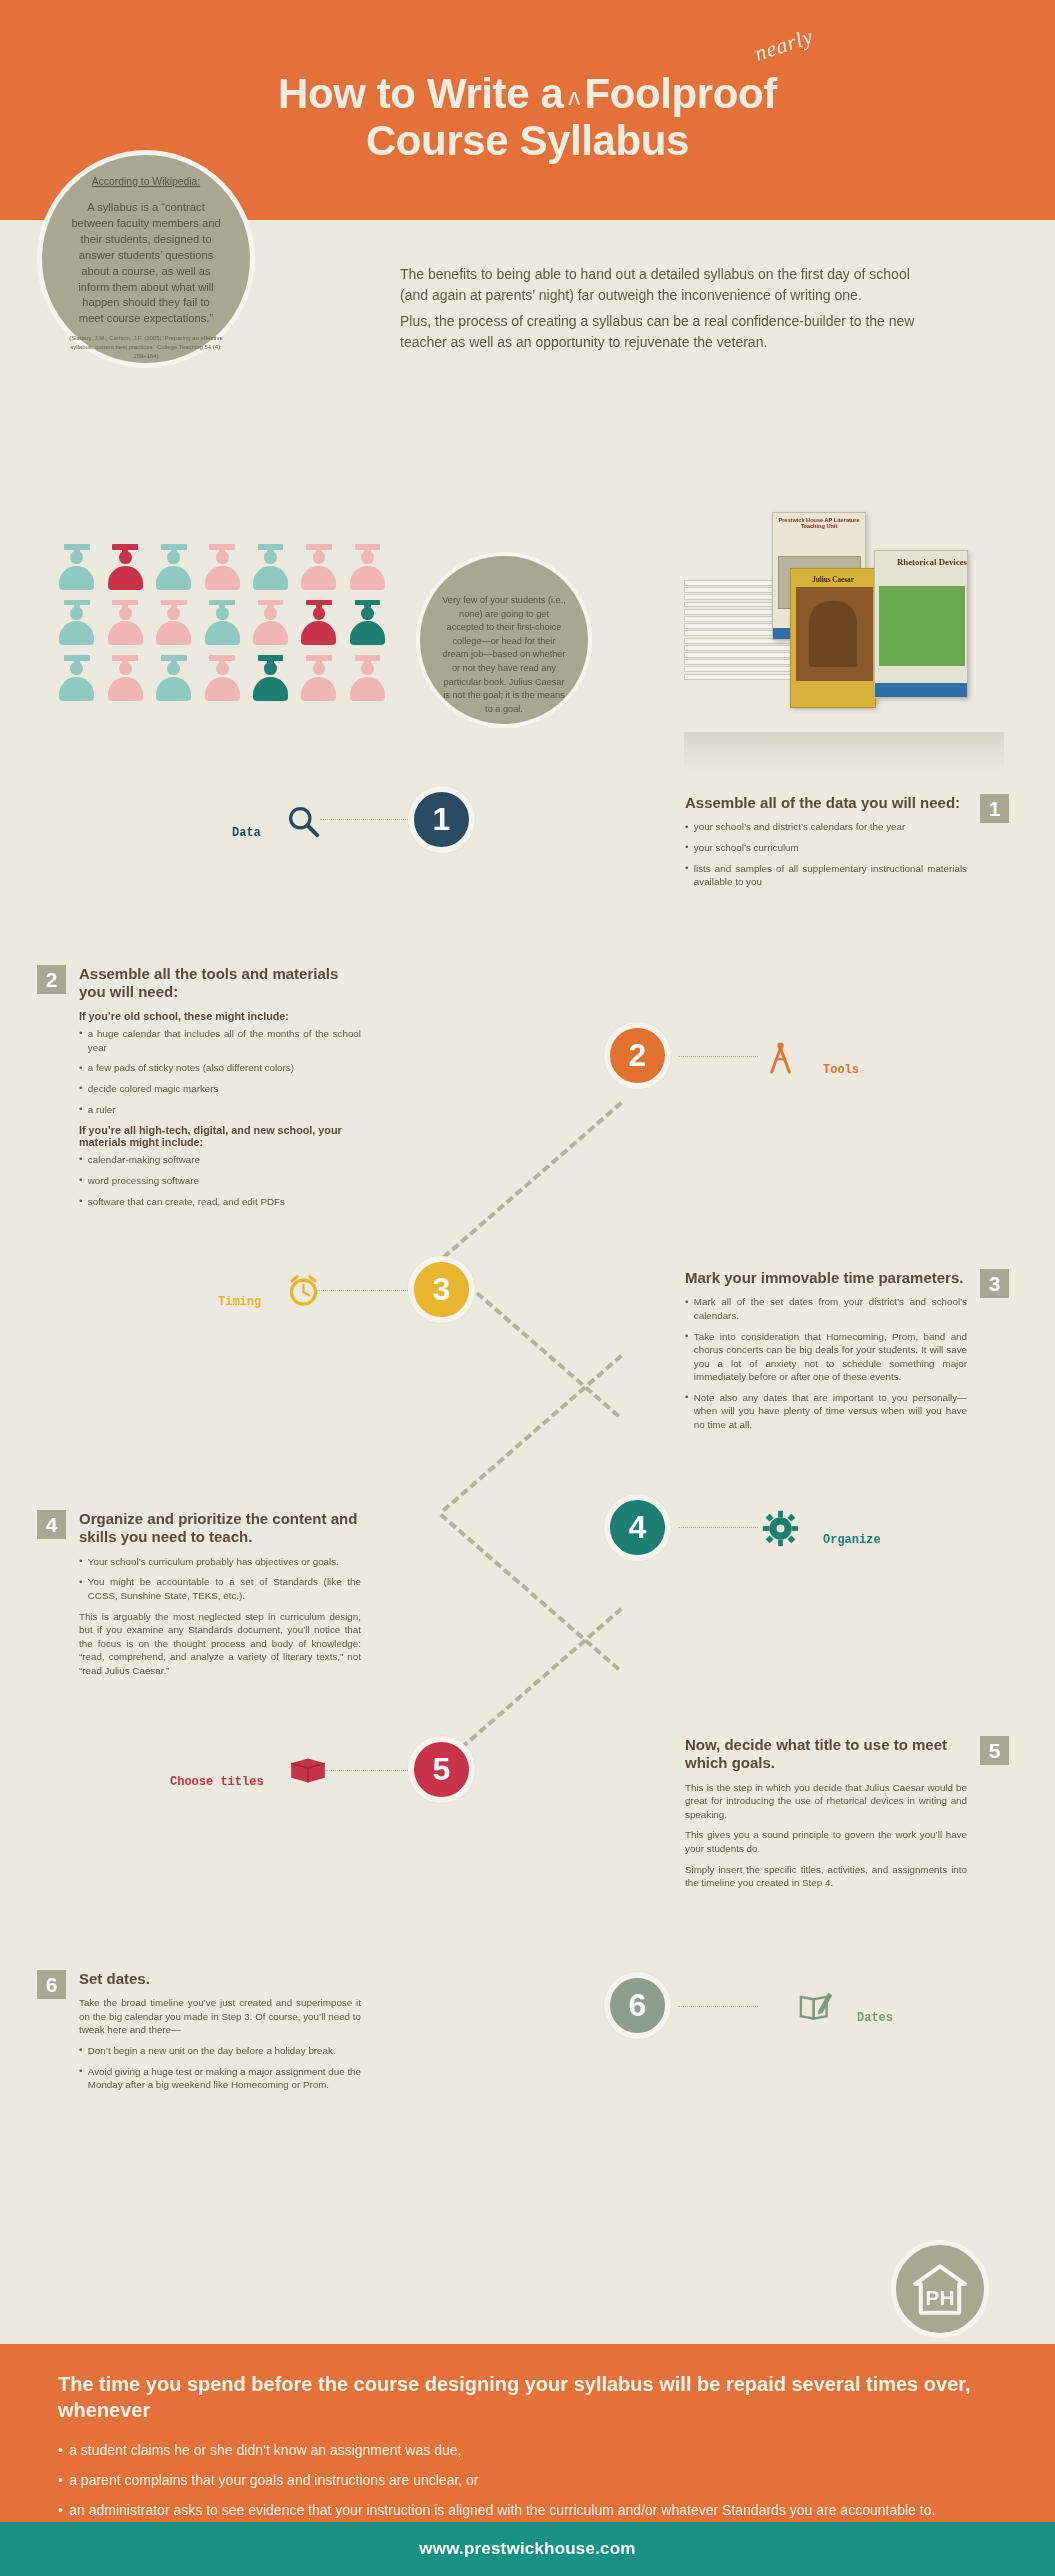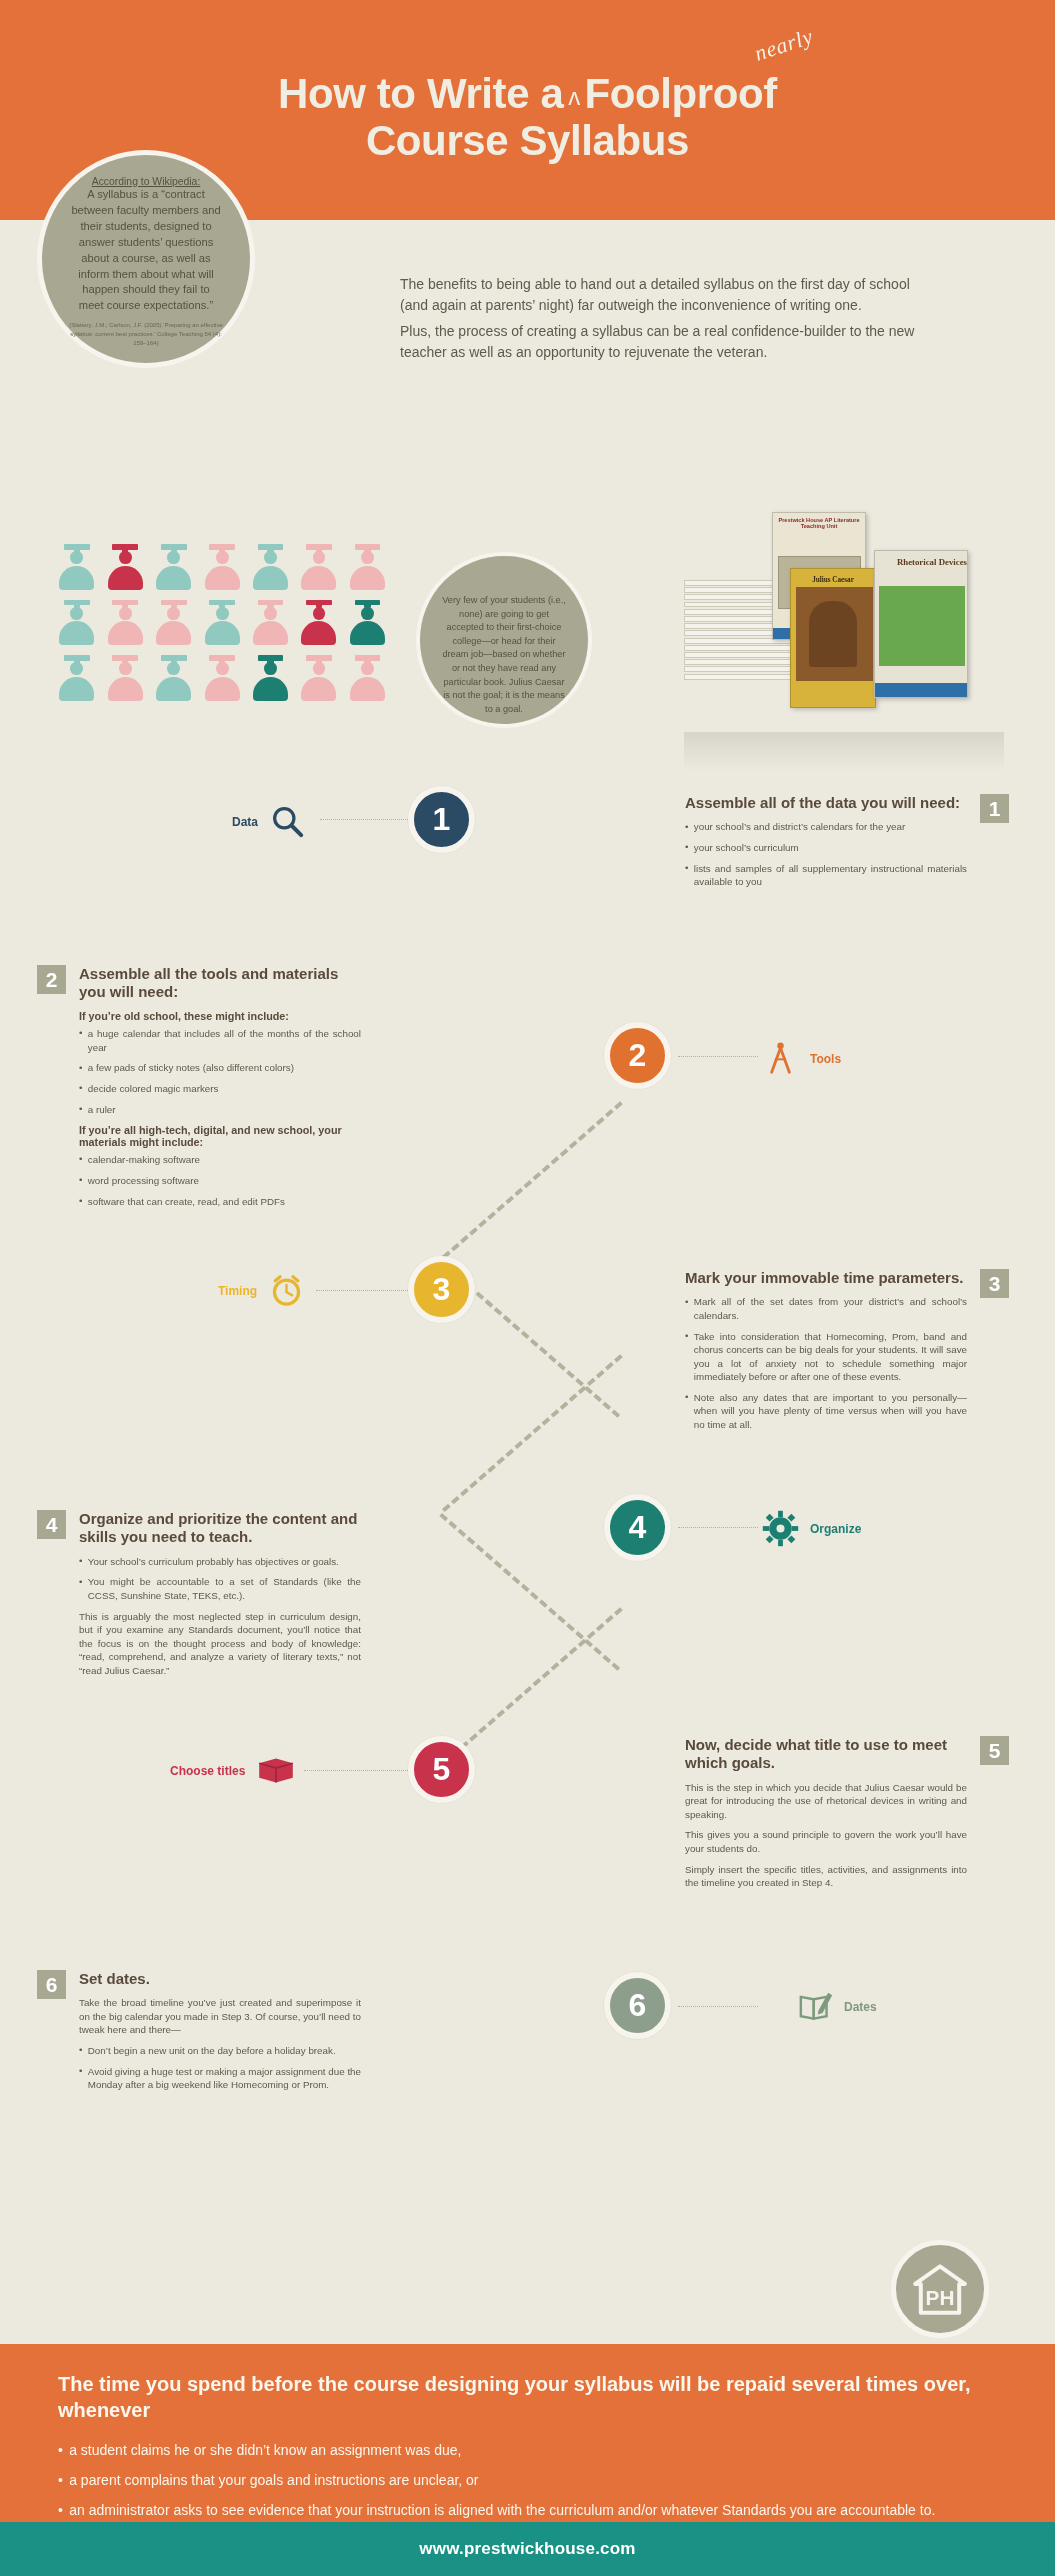--- a/index.html
+++ b/index.html
@@ -69,40 +69,40 @@
     background: #a8a791;
     border: 5.6px solid #f6f4ec;
     color: #5e5c4c;
     text-align: center;
     padding: 21px 27px 8px 27px;
     z-index: 5;
   }
   .quote-src {
     font-size: 10.4px;
     text-decoration: underline;
-    margin-bottom: 0;
+    margin-bottom: 13px;
     color: #55523f;
   }
   .quote-body {
     font-size: 11.2px;
     line-height: 1.42;
     color: #55523f;
   }
   .quote-cite {
     font-size: 6px;
     line-height: 1.45;
     margin-top: 7.2px;
     color: #6a6754;
   }
 
   
   .intro {
     position: absolute;
     left: 400px;
-    top: 274px;
+    top: 264px;
     width: 524px;
     color: #5c5a4c;
     font-size: 14px;
     line-height: 1.52;
   }
   .intro p + p { margin-top: 4px; }
 
   
   .people-grid {
     position: absolute;
@@ -225,21 +225,21 @@
   }
   .step .bullets li:before {
     content: "•"; position: absolute; left: 0; top: -0.8px;
   }
   .step p.note {
     font-size: 9.8px; line-height: 1.38; margin-top: 7.2px; text-align: justify;
   }
 
   
   .side-label {
-    position: absolute; display: flex; align-items: center; gap: 11px; z-index: 6;
+    position: absolute; display: flex; align-items: flex-end; gap: 24px; z-index: 6; font-family: Liberation Mono, monospace;
   }
   .side-label .lbl { font-size: 12px; font-weight: bold; }
   .icon-box { width: 37px; height: 37px; position: relative; }
 
   
   .ph-logo {
     position: absolute; right: 66px; top: 2240px;
     width: 98px; height: 98px; border-radius: 50%;
     background: #a8a791; border: 5.6px solid #f6f4ec;
     display: flex; align-items: center; justify-content: center;

